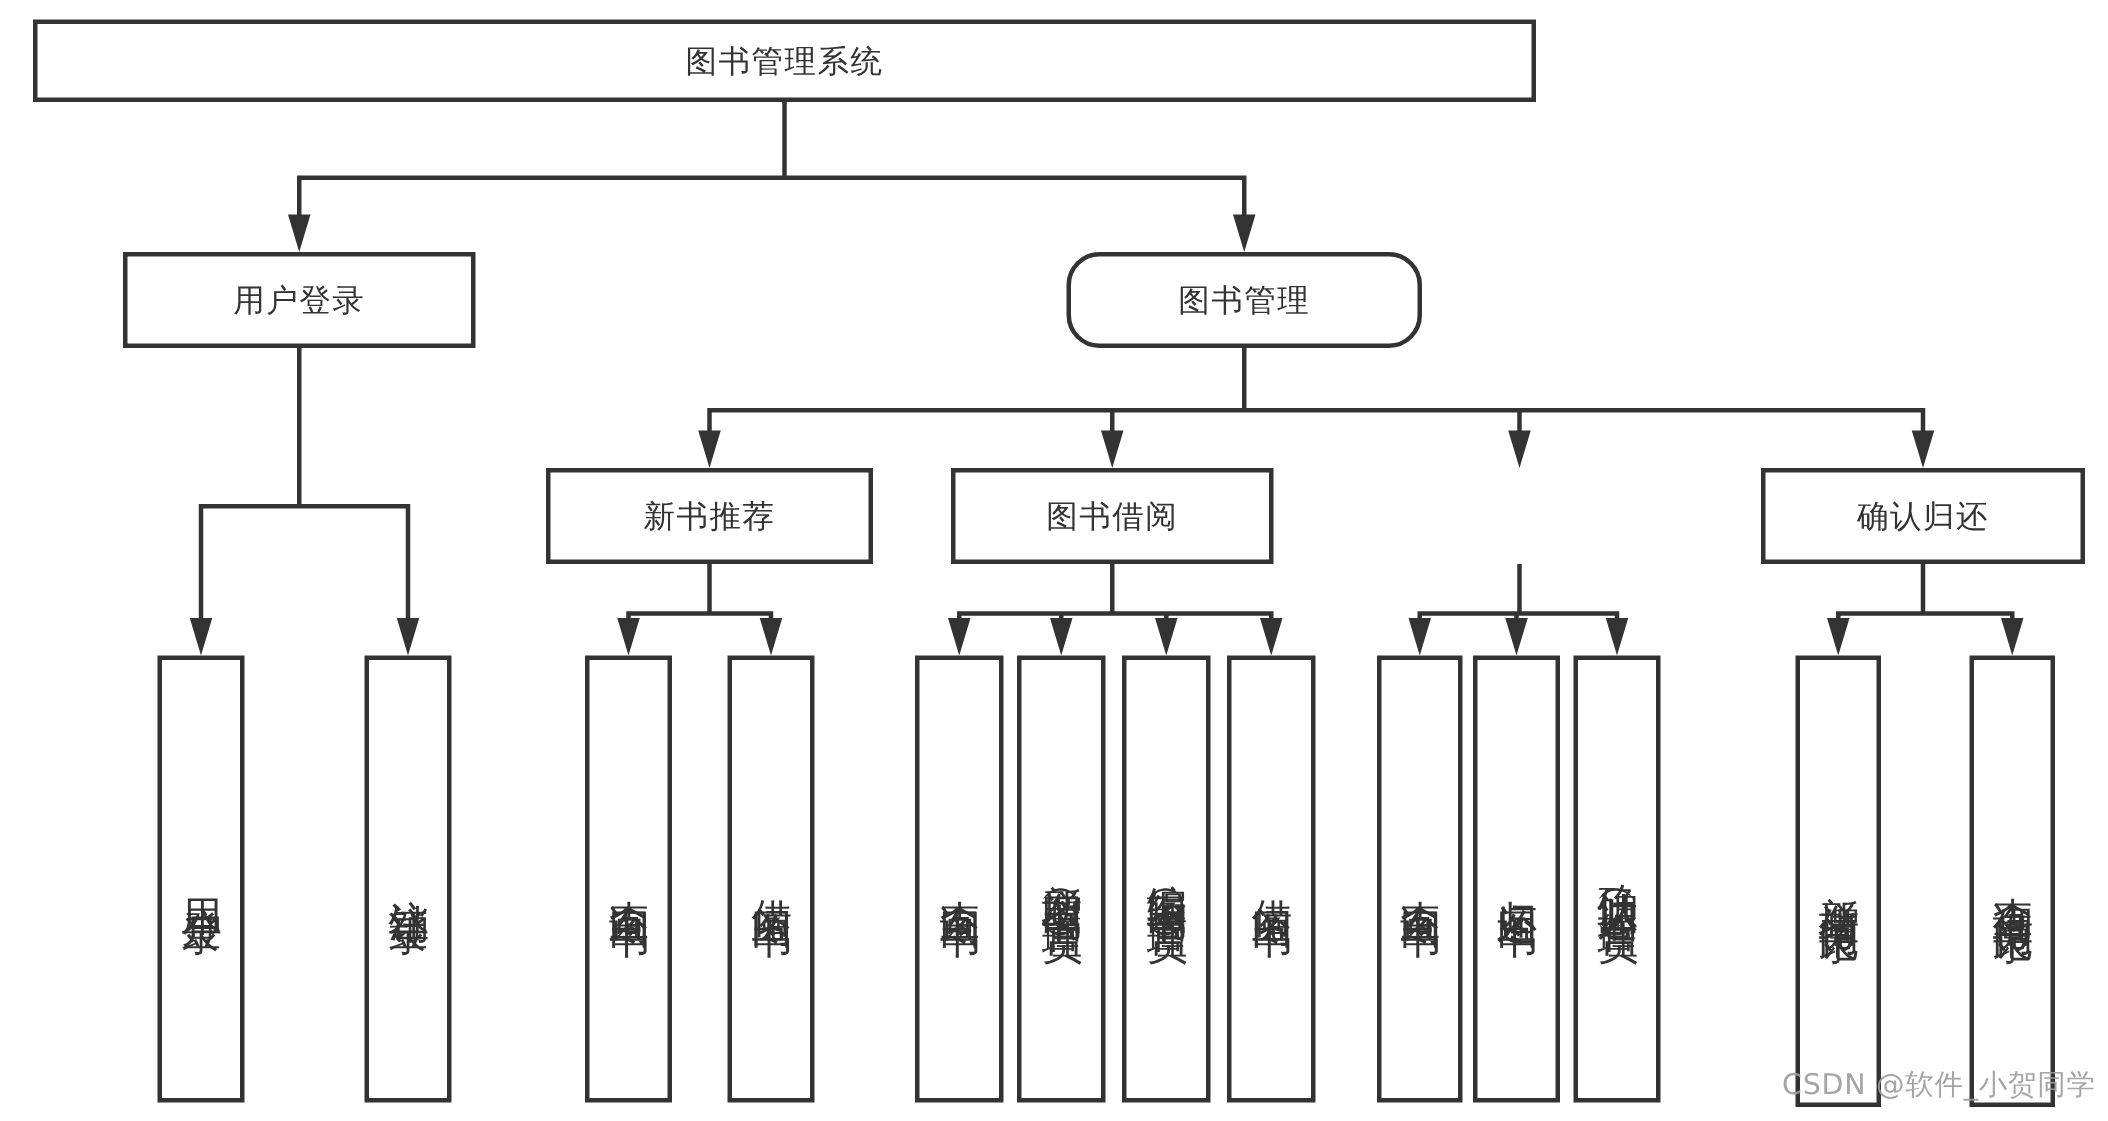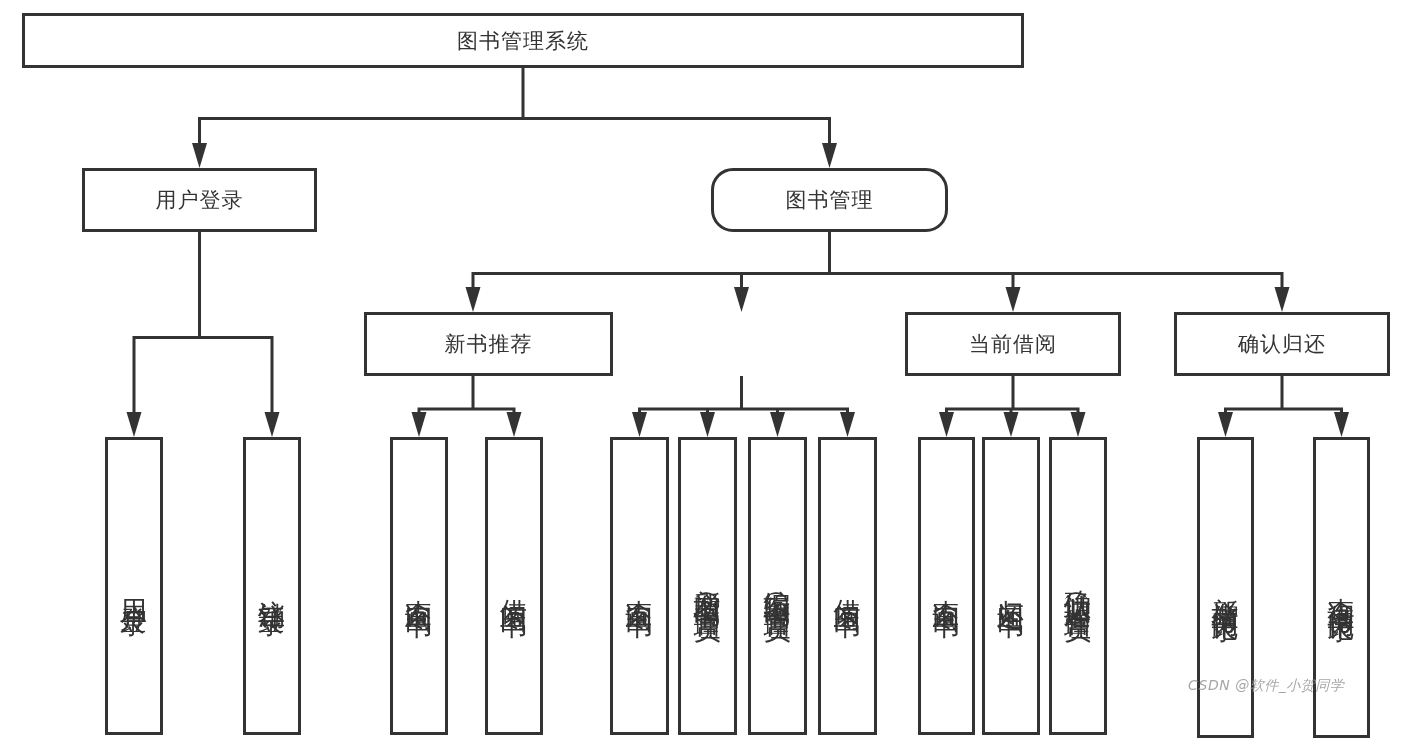--- a/index.html
+++ b/index.html
@@ -31,28 +31,27 @@
   .vnode span{
     writing-mode:vertical-rl;
     text-orientation:mixed;
     font-size:27px;
     letter-spacing:4px;
     line-height:1;
     white-space:nowrap;
   }
   .watermark{
     position:absolute;
-    left:1188px; top:677px;
-    font-size:14px;
+    left:1188px; top:710px;
+    font-size:19px;
     color:var(--watermark);
     letter-spacing:0.5px;
     white-space:nowrap;
     z-index:5;
     opacity:0.9;
-    font-style:italic;
   }
 </style>
 </head>
 <body>
 
 <div id="canvas">
 
   <svg id="connectors" viewBox="0 0 1405 747" xmlns="http://www.w3.org/2000/svg">
 
     <path d="M523 67 V118.5
@@ -116,25 +115,25 @@
     <span>图书管理系统</span>
   </div>
 
   <div class="node hnode" style="left:82px; top:168px; width:235px; height:64px;">
     <span>用户登录</span>
   </div>
   <div class="node hnode" style="left:711px; top:168px; width:237px; height:64px;border-radius:22px;">
     <span>图书管理</span>
   </div>
 
-  <div class="node hnode" style="left:364px; top:312px; width:249px; height:64px;">
+  <div class="node hnode" style="left:364px; top:312px; width:218px; height:64px;">
     <span>新书推荐</span>
   </div>
-  <div class="node hnode" style="left:905px; top:312px; width:216px; height:64px;">
-    <span>当前借阅</span>
+  <div class="node hnode" style="left:634px; top:312px; width:215px; height:64px;">
+    <span>图书借阅</span>
   </div>
   <div class="node hnode" style="left:1174px; top:312px; width:216px; height:64px;">
     <span>确认归还</span>
   </div>
 
   <div class="node vnode" style="left:105px; top:437px; width:58px; height:298px;">
     <span>用户登录</span>
   </div>
   <div class="node vnode" style="left:243px; top:437px; width:58px; height:298px;">
     <span>注销登录</span>

